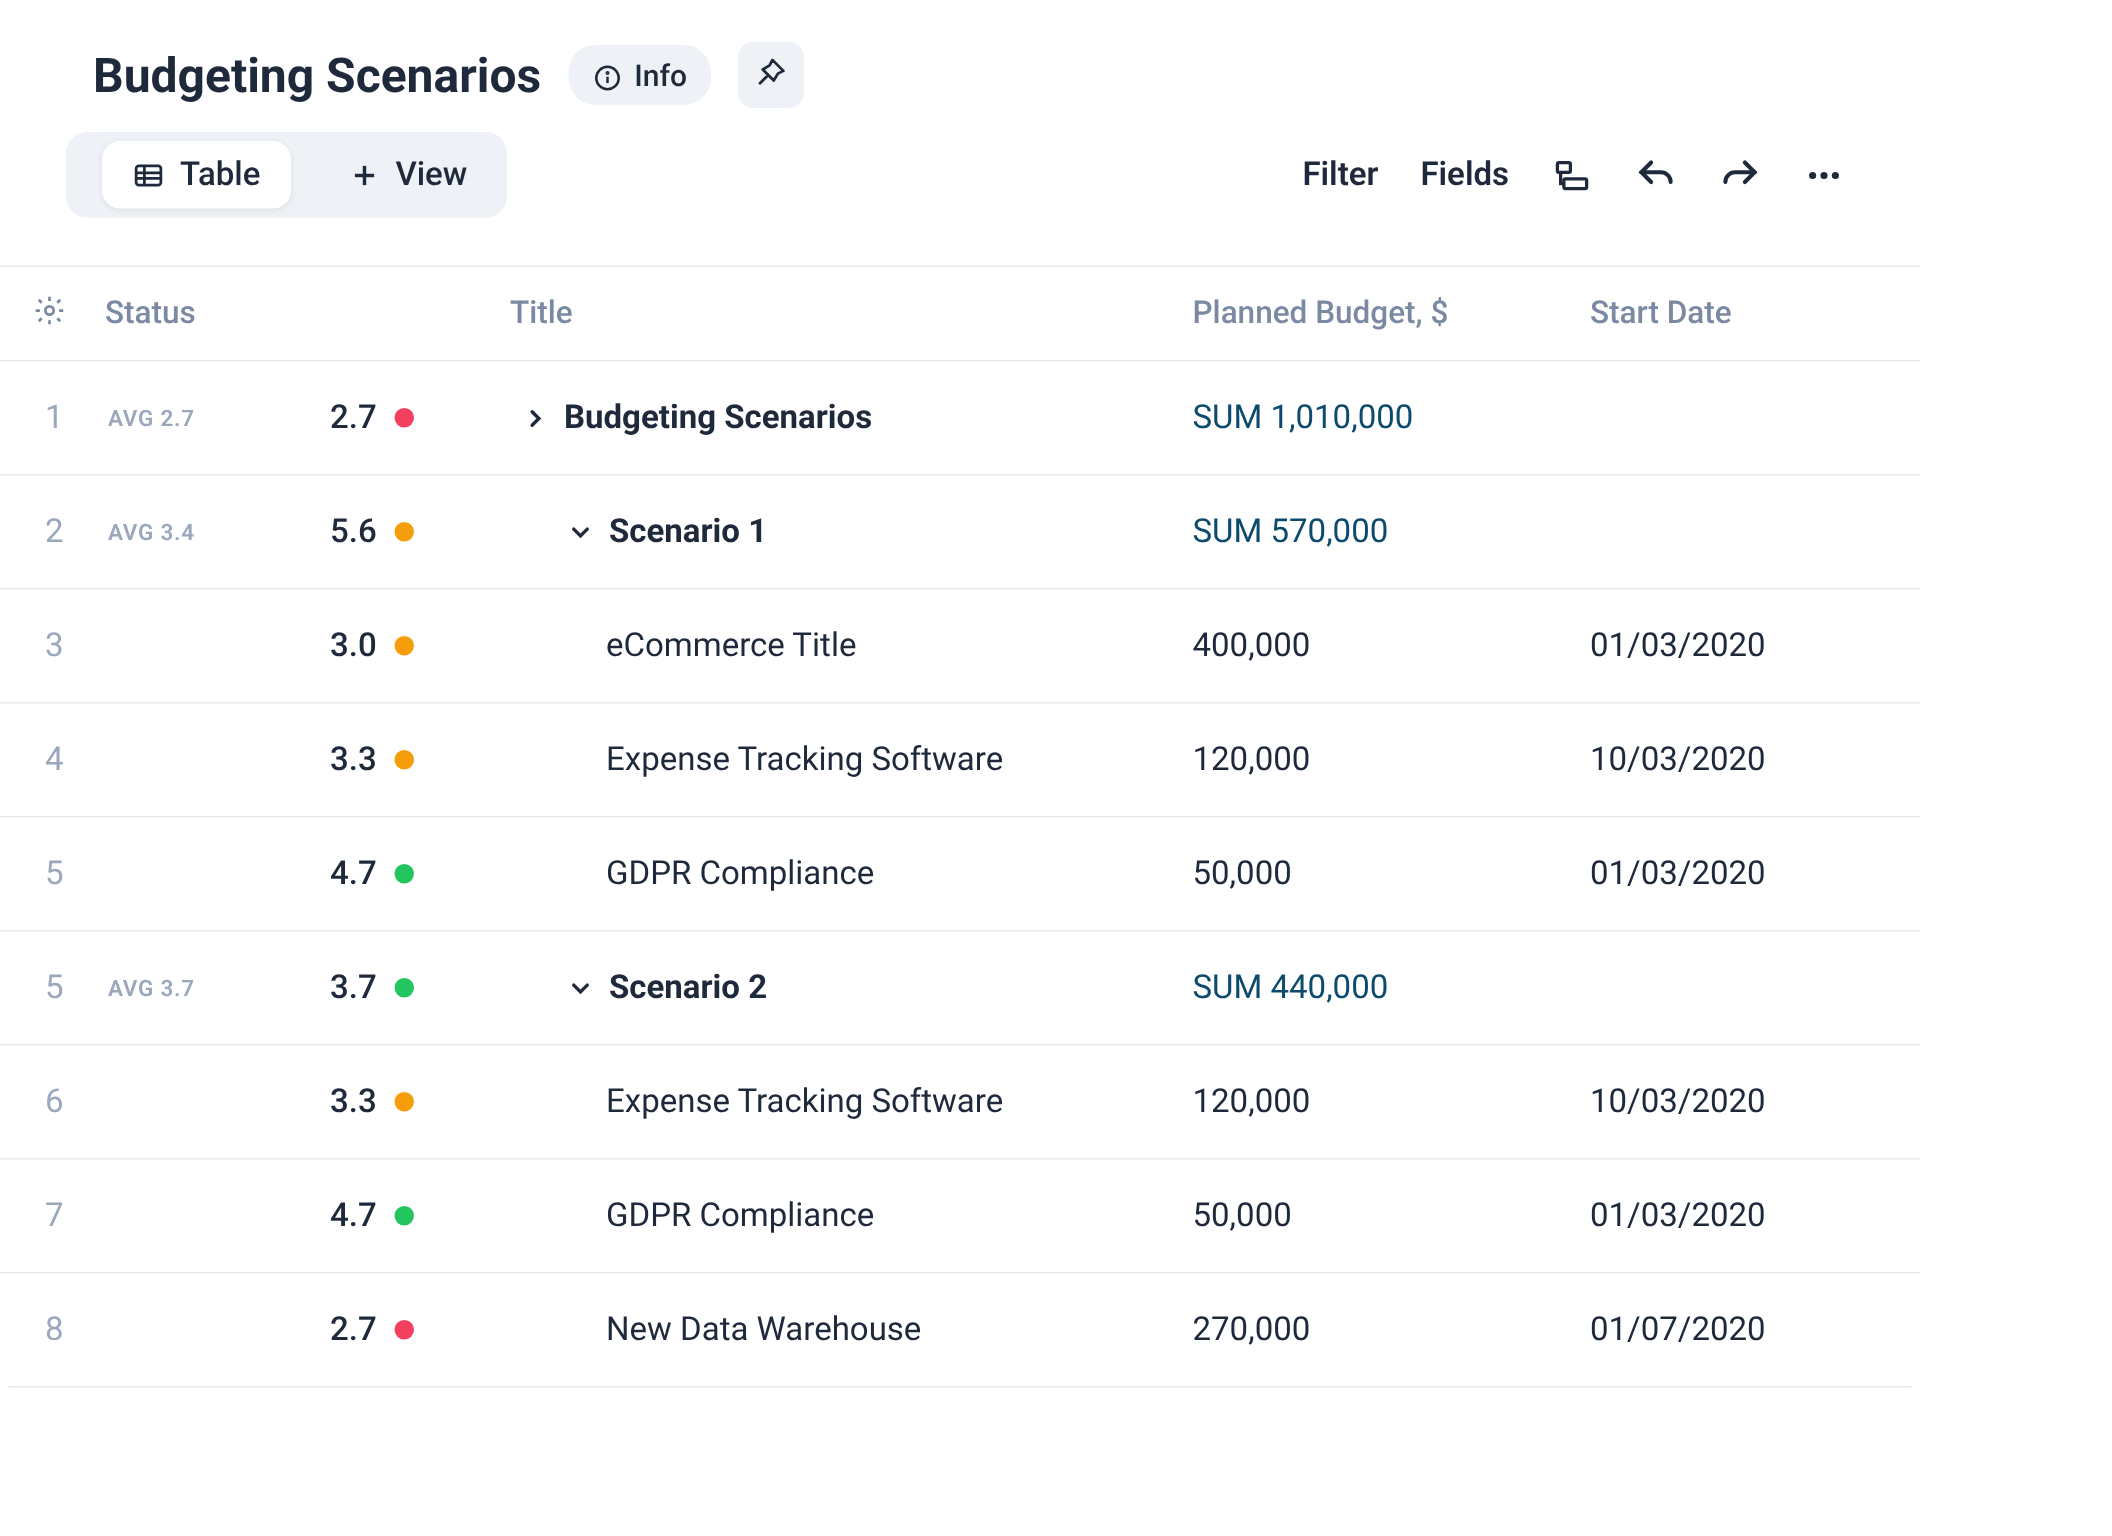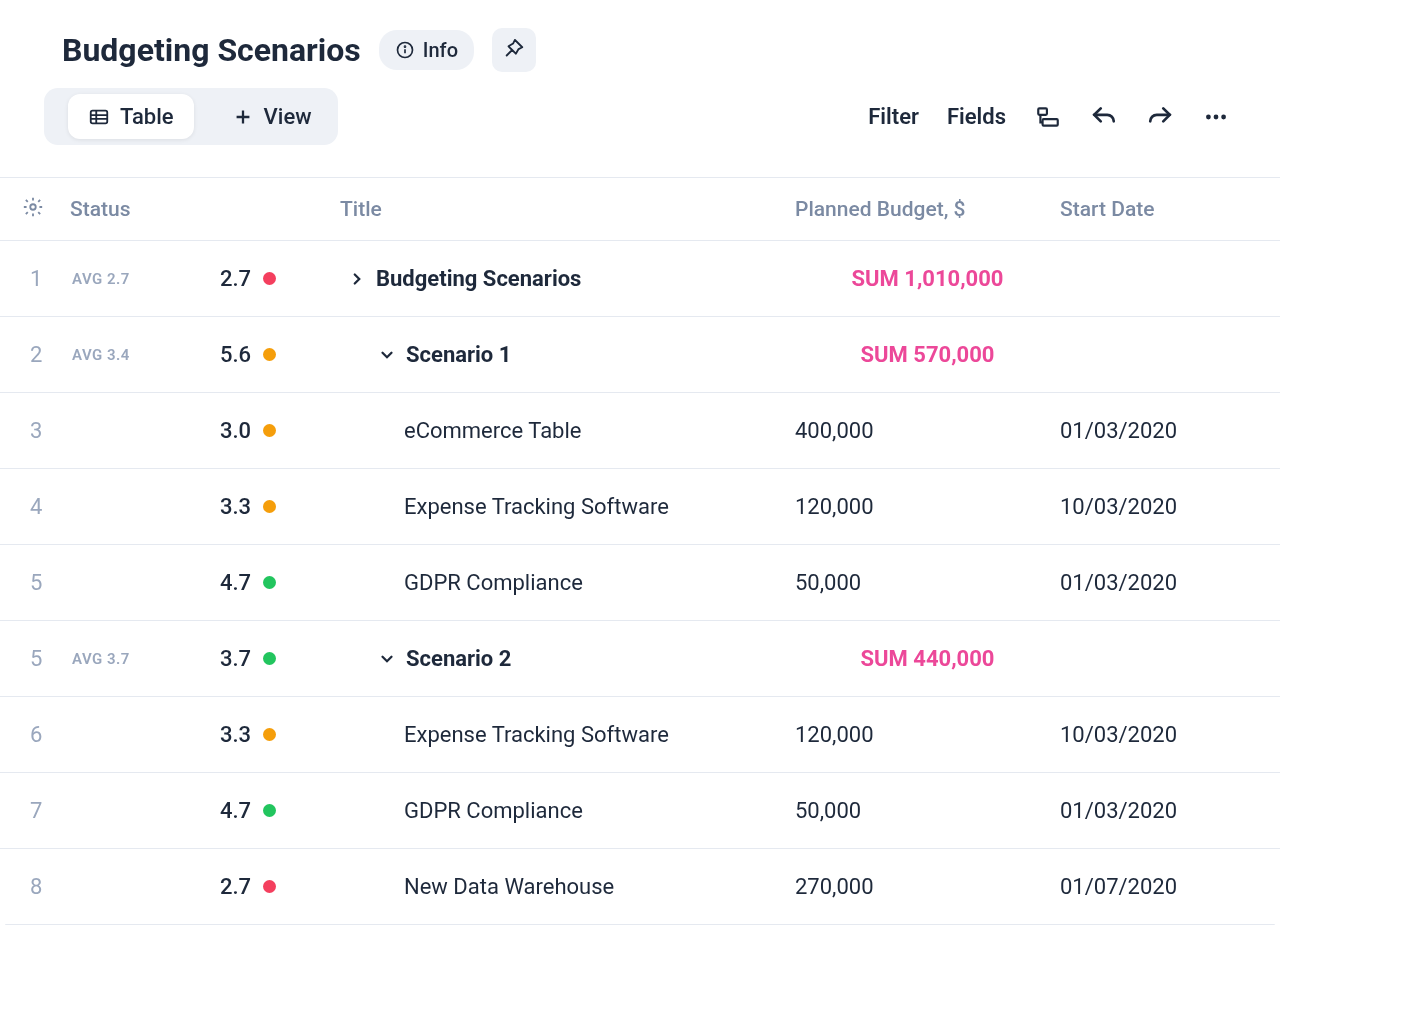--- a/index.html
+++ b/index.html
@@ -20,21 +20,21 @@
   align-items: center;
   gap: 18px;
 }
 .page-title {
   font-size: 32px;
   font-weight: 700;
   color: #1e293b;
 }
 .info-chip {
   display: inline-flex;
-  align-items: center;
+  align-items: flex-end;
   gap: 8px;
   background: #eef1f6;
   border-radius: 18px;
   padding: 8px 16px;
   font-size: 20px;
   font-weight: 500;
   color: #1e293b;
   cursor: pointer;
 }
 .info-chip svg { width: 20px; height: 20px; }
@@ -167,21 +167,21 @@
 }
 .title-bold { font-weight: 700; color: #1e293b; }
 .chev { width: 18px; height: 18px; flex-shrink: 0; }
 .indent-1 { padding-left: 8px; }
 .indent-2 { padding-left: 38px; }
 .indent-3 { padding-left: 64px; }
 .col-budget {
   font-size: 22px;
   color: #1e293b;
 }
-.col-budget.muted { color: #ec4899; font-weight: 700; text-align: center; }
+.col-budget.muted { color: #0c4a6e; font-weight: 400; }
 .col-date {
   font-size: 22px;
   color: #1e293b;
 }
 </style>
 </head>
 <body>
 
 <div class="header">
   <div class="title-row">
@@ -301,21 +301,21 @@
         <div class="col-date"></div>
       </div>
       <div class="row">
         <div class="col-num">3</div>
         <div class="col-status"></div>
         <div class="col-score">
           <span class="score-val">3.0</span>
           <span class="dot dot-orange"></span>
         </div>
         <div class="col-title indent-3">
-          <span>eCommerce Table</span>
+          <span>eCommerce Title</span>
         </div>
         <div class="col-budget">400,000</div>
         <div class="col-date">01/03/2020</div>
       </div>
       <div class="row">
         <div class="col-num">4</div>
         <div class="col-status"></div>
         <div class="col-score">
           <span class="score-val">3.3</span>
           <span class="dot dot-orange"></span>

